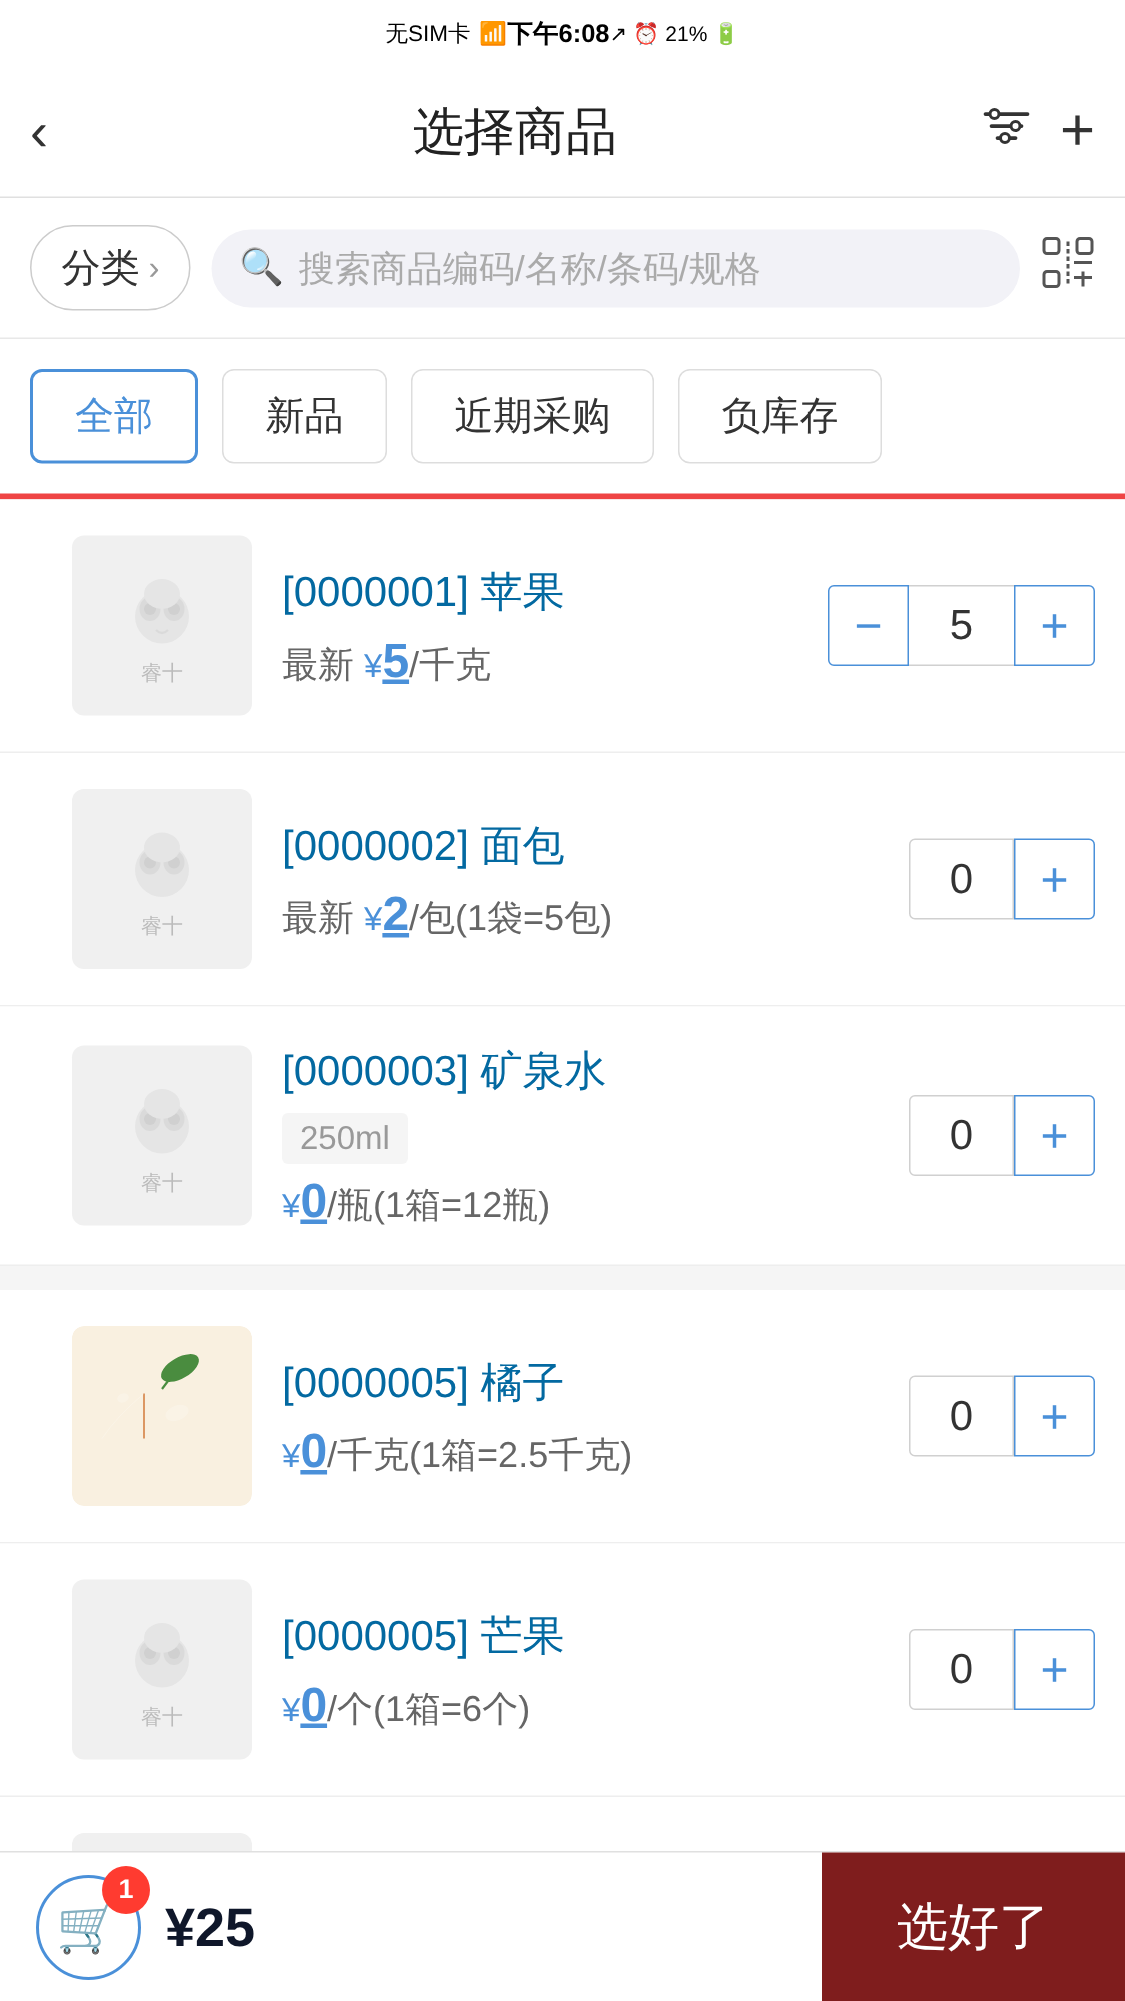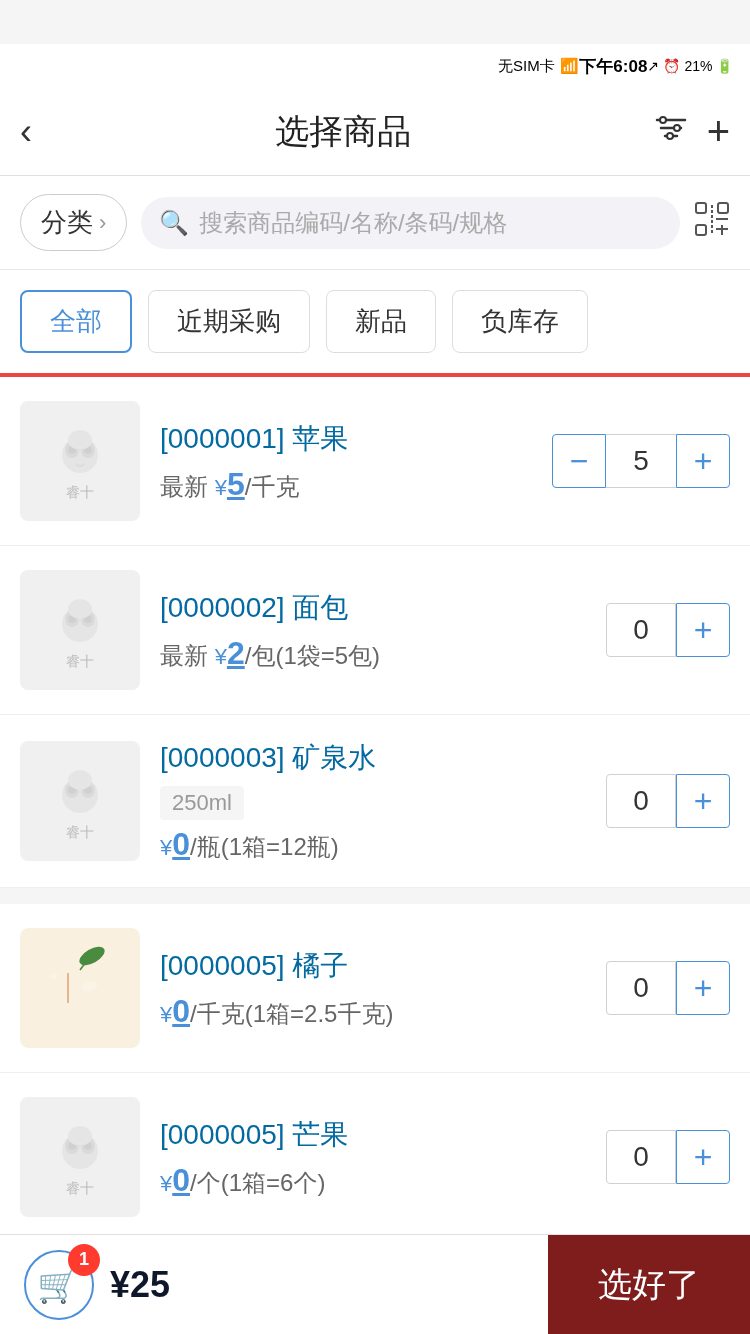--- a/index.html
+++ b/index.html
@@ -12,25 +12,24 @@
       overflow-x: hidden;
       font-size: 28px;
     }
 
     
     .status-bar {
       background: #fff;
       height: 44px;
       display: flex;
       align-items: center;
-      justify-content: flex-end;
+      justify-content: center;
       padding: 0 16px;
       font-size: 15px;
       font-weight: 500;
-      margin-top: 44px;
     }
     .status-left { display: flex; align-items: center; gap: 6px; font-size: 15px; }
     .status-center { font-size: 17px; font-weight: 600; }
     .status-right { display: flex; align-items: center; gap: 4px; font-size: 14px; }
 
     
     .nav-bar {
       background: #fff;
       height: 88px;
       display: flex;
@@ -123,20 +122,21 @@
     .product-thumb {
       width: 120px;
       height: 120px;
       background: #f0f0f0;
       border-radius: 8px;
       display: flex;
       align-items: center;
       justify-content: center;
       flex-shrink: 0;
       overflow: hidden;
+      margin-left: 28px;
     }
     .product-thumb.has-image {
       background: transparent;
     }
     .owl-icon {
       display: flex;
       flex-direction: column;
       align-items: center;
       gap: 4px;
     }
@@ -344,22 +344,22 @@
       <line x1="18" y1="4" x2="18" y2="32" stroke="#555" stroke-width="2" stroke-dasharray="3 2"></line>
       <line x1="22" y1="18" x2="34" y2="18" stroke="#555" stroke-width="2"></line>
       <line x1="28" y1="24" x2="28" y2="34" stroke="#555" stroke-width="2"></line>
       <line x1="22" y1="28" x2="34" y2="28" stroke="#555" stroke-width="2"></line>
     </svg>
   </span>
 </div>
 
 <div class="filter-tabs">
   <button class="filter-tab active">全部</button>
+  <button class="filter-tab">新品</button>
   <button class="filter-tab">近期采购</button>
-  <button class="filter-tab">新品</button>
   <button class="filter-tab">负库存</button>
 </div>
 
 <div class="product-list">
 
   <div class="product-item">
     <div class="product-thumb">
       <div class="owl-icon">
         <svg viewBox="0 0 60 60" fill="none" xmlns="http://www.w3.org/2000/svg">
           <ellipse cx="30" cy="35" rx="18" ry="18" fill="#ccc"></ellipse>

